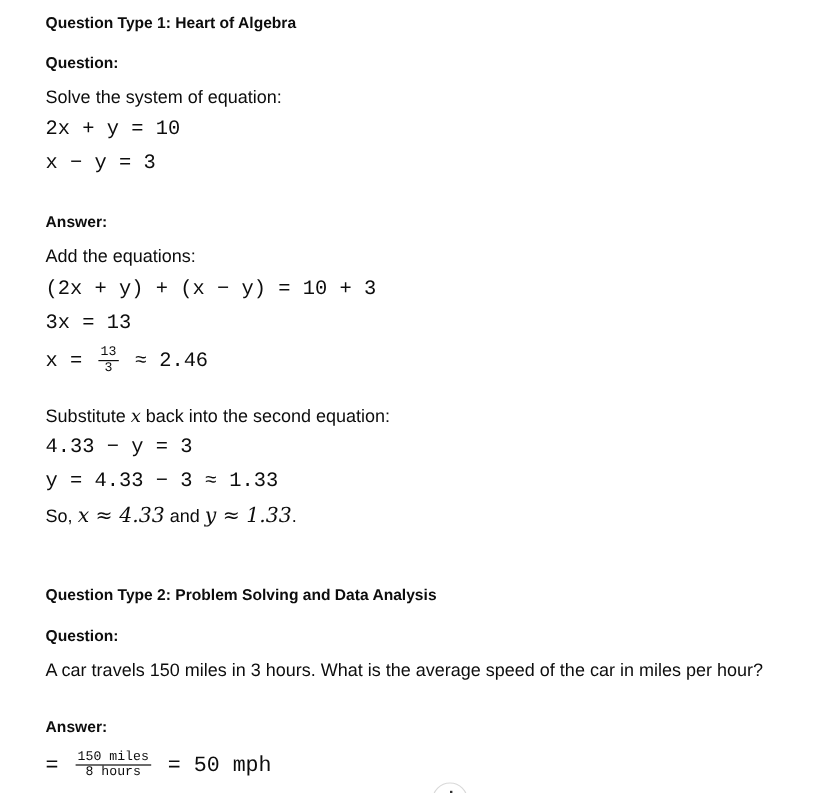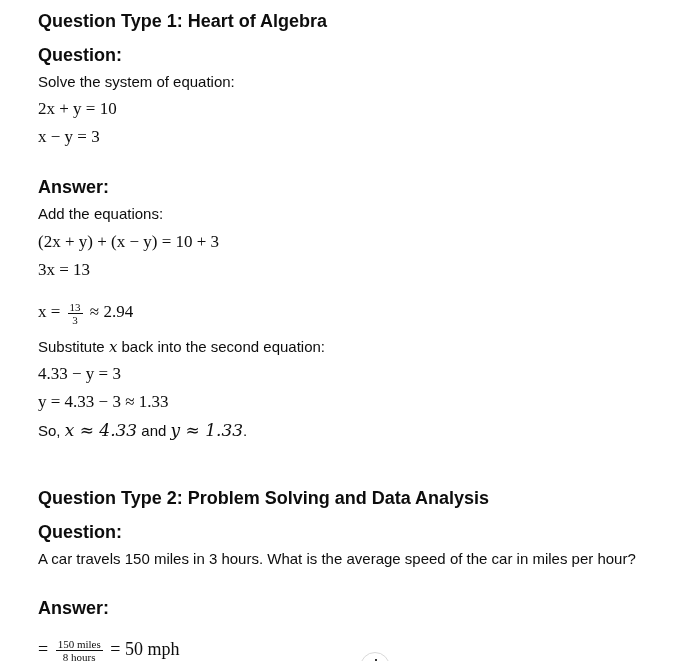--- a/index.html
+++ b/index.html
@@ -1,23 +1,23 @@
 <!DOCTYPE html>
 <html><head>
 <meta charset="utf-8">
 <style>
   html, body { margin:0; padding:0; background:#ffffff; }
   body { width:684px; height:661px; overflow:hidden; position:relative; color:#0d0d0d;
          font-family:"Liberation Sans", "DejaVu Sans", sans-serif; }
   .content { position:absolute; left:38px; top:0; width:640px; }
-  .h { position:absolute; left:0; font-size:18px; font-weight:bold; white-space:nowrap; }
+  .h { position:absolute; left:0; font-size:13px; font-weight:bold; white-space:nowrap; }
   .p { position:absolute; left:0; font-size:15px; white-space:nowrap; }
-  .m { position:absolute; left:0; font-family:Liberation Serif, serif; font-size:17px; white-space:nowrap; }
+  .m { position:absolute; left:0; font-family:Liberation Mono, monospace; font-size:17px; white-space:nowrap; }
   .mi { font-style:italic; font-family:"DejaVu Serif","Liberation Serif", serif; }
-  .frac { display:inline-flex; flex-direction:column; align-items:center; vertical-align:middle; font-size:11px; line-height:12px; margin:17px 3px; }
+  .frac { display:inline-flex; flex-direction:column; align-items:center; vertical-align:middle; font-size:11px; line-height:12px; margin:4px 3px; }
   .frac .num { border-bottom:1px solid #0d0d0d; padding:0 2px; }
   .frac .den { padding:0 2px; }
   .scroll-btn { position:absolute; left:360px; top:652px; width:30px; height:30px; border-radius:50%;
                 border:1px solid #d9d9d9; background:#fff; box-sizing:border-box; }
   .scroll-btn::after { content:""; position:absolute; left:14px; top:6px; width:2px; height:4px; background:#333; }
 </style>
 </head>
 <body>
 
 <div class="content">
@@ -30,21 +30,21 @@
   <div class="h" style="top:177px;font-weight:600">Answer:</div>
   <div class="p" style="top:205px">Add the equations:</div>
   <div class="m" style="top:232px">(2x + y) + (x − y) = 10 + 3</div>
   <div class="m" style="top:260px">3x = 13</div>
   <div class="m" style="top:284px">
     <span>x =</span>
     <span class="frac">
         <span class="num">13</span>
         <span class="den">3</span>
       </span>
-    <span>≈ 2.94</span>
+    <span>≈ 2.46</span>
   </div>
 
   <div class="p" style="top:338px">
     <span>Substitute</span>
     <span class="mi">x</span>
     <span>back into the second equation:</span>
   </div>
   <div class="m" style="top:364px">4.33 − y = 3</div>
   <div class="m" style="top:392px">y = 4.33 − 3 ≈ 1.33</div>
 

